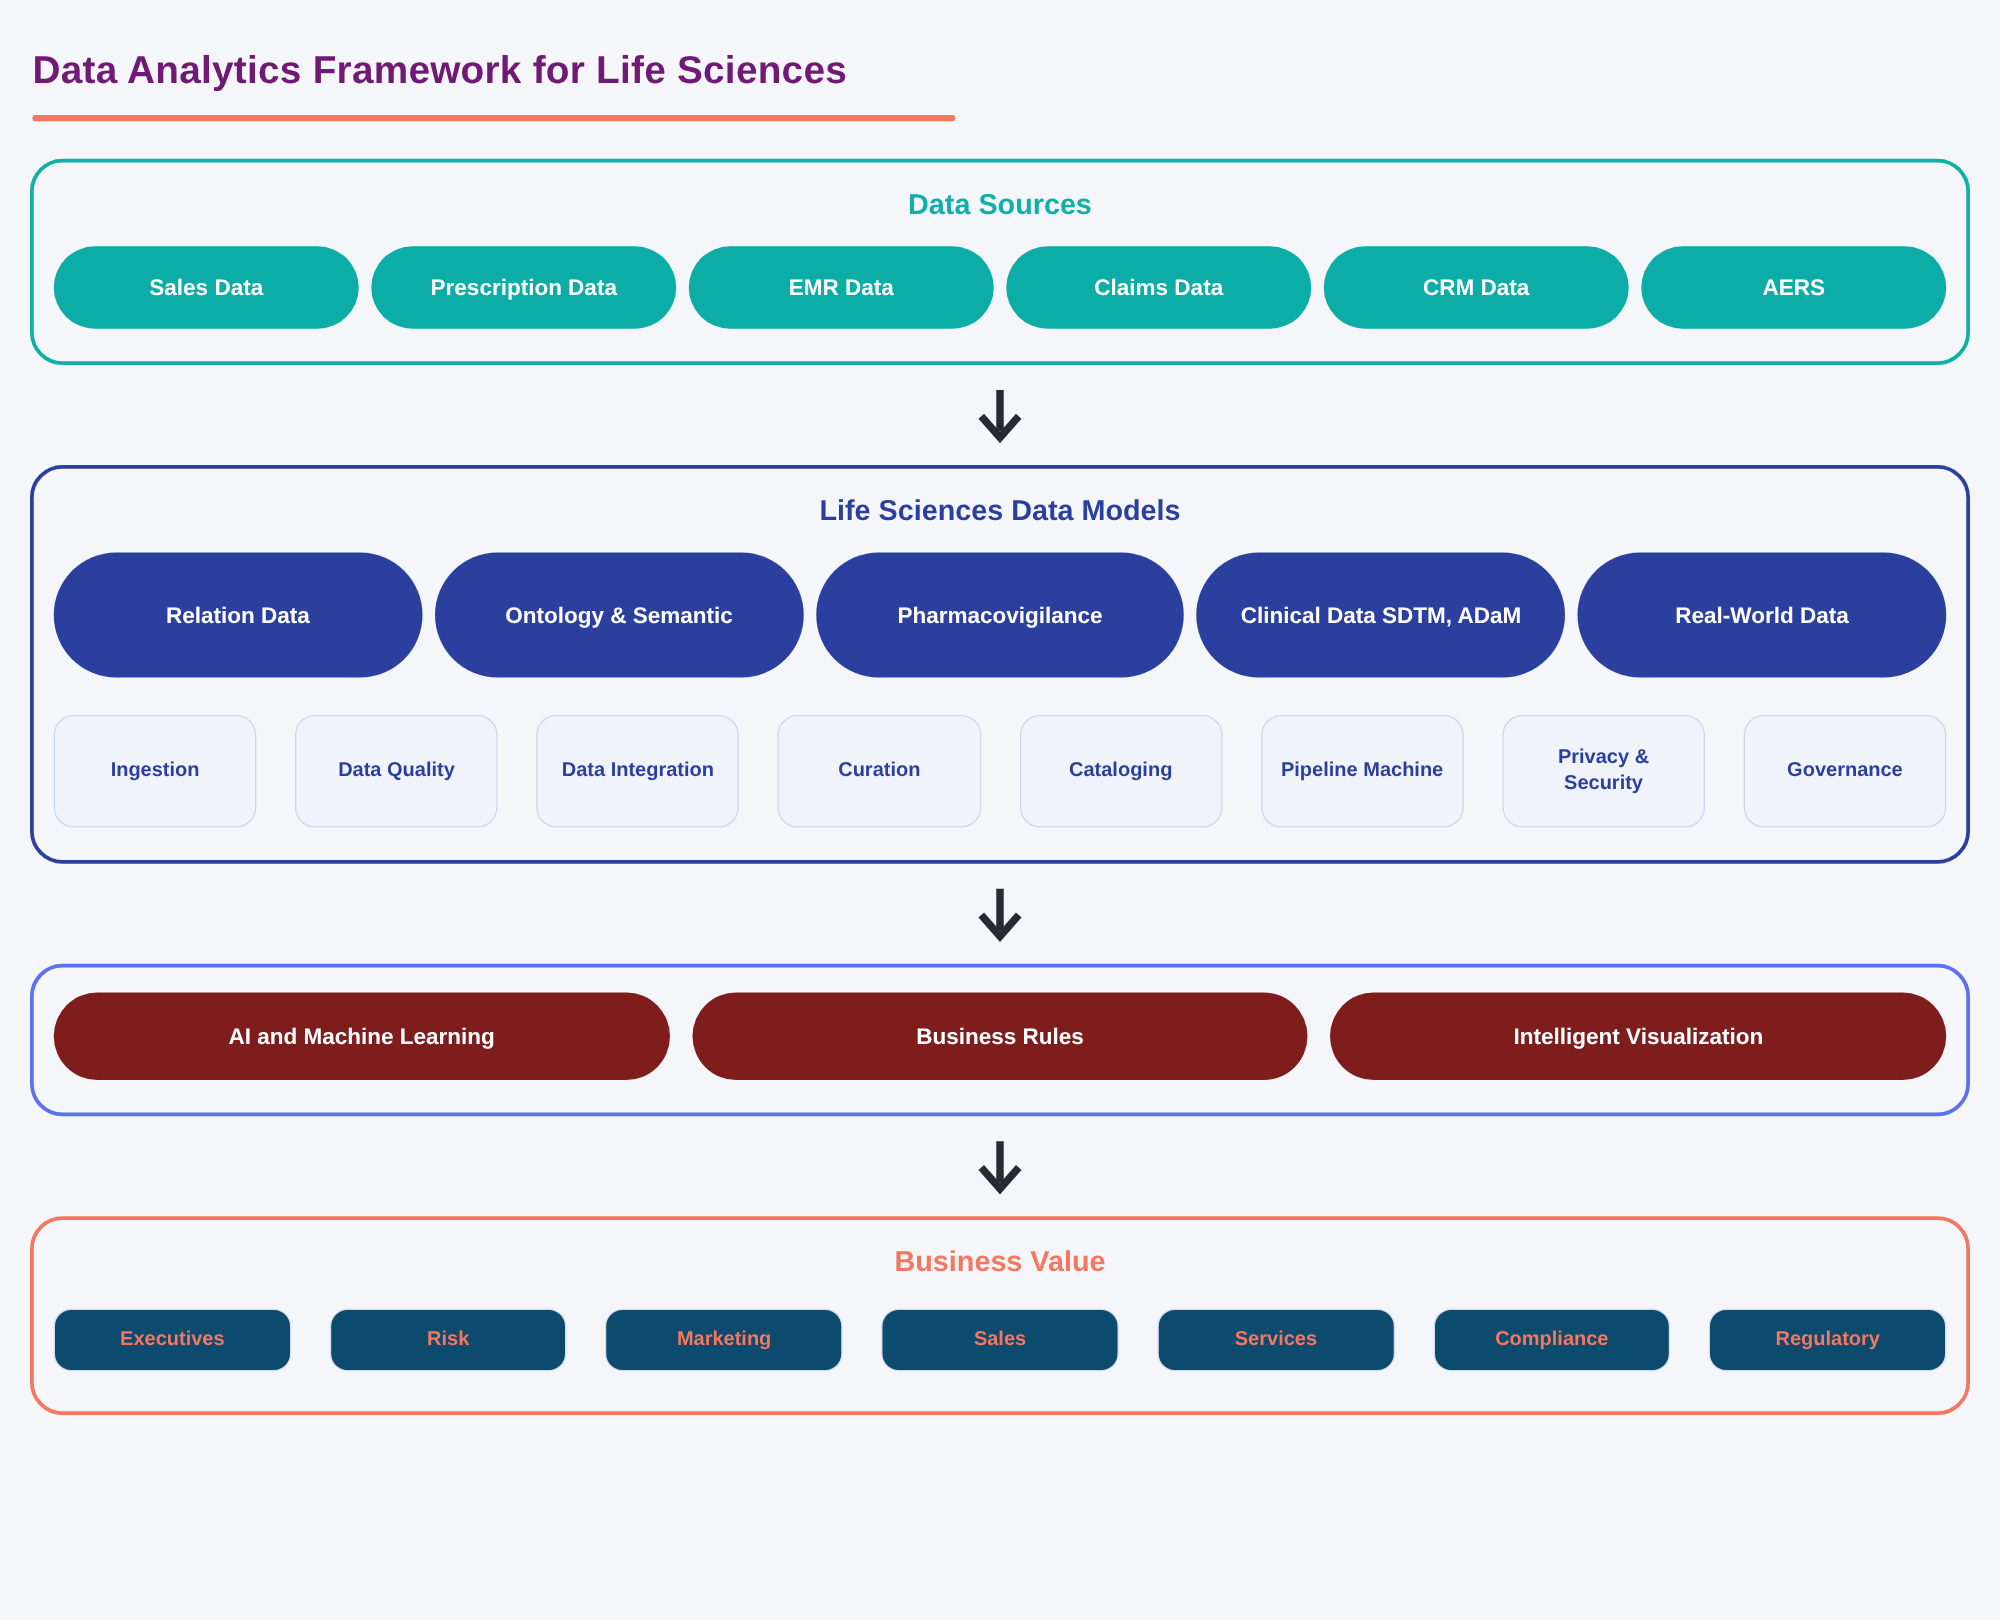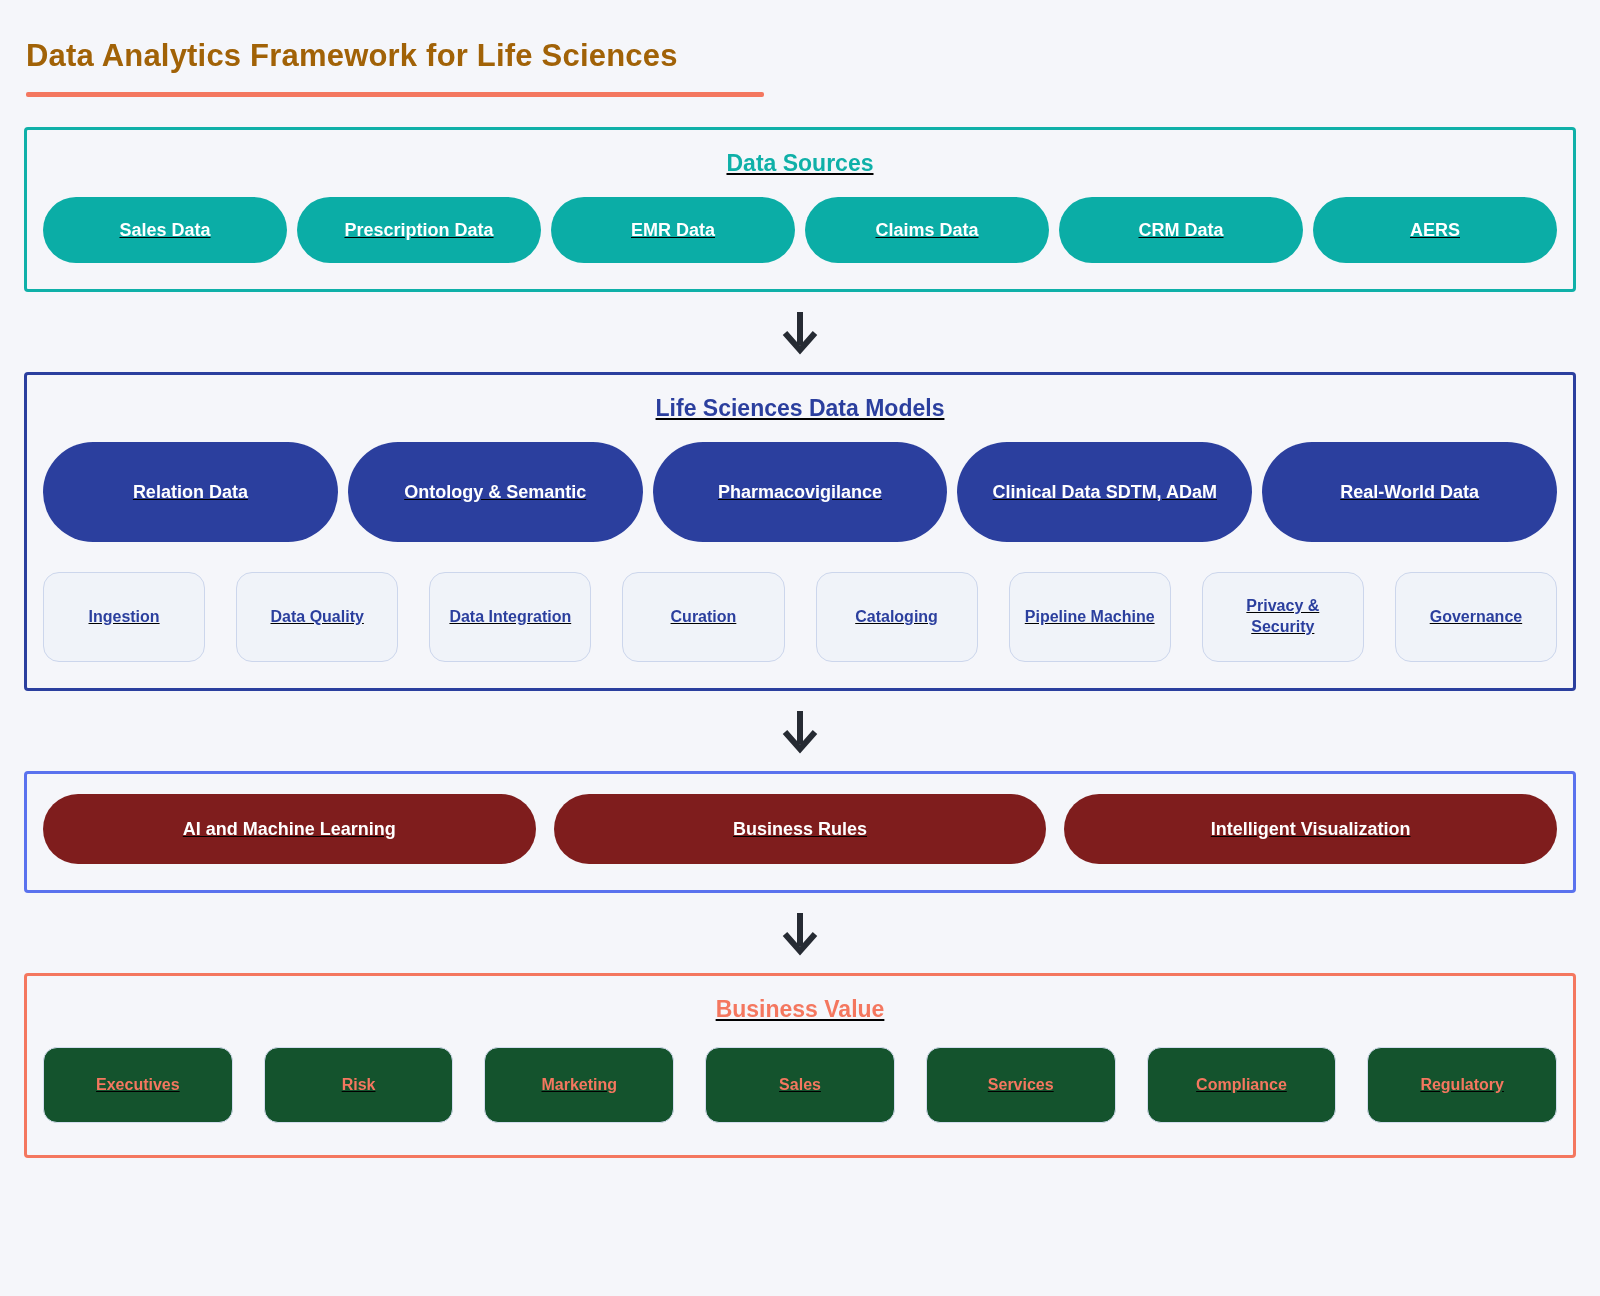--- a/index.html
+++ b/index.html
@@ -7,38 +7,37 @@
   body {
     background: #f5f6fa;
     font-family: "Liberation Sans", sans-serif;
     overflow: hidden;
   }
   .page { width: 1600px; height: 1296px; padding: 24px 24px 0 24px; }
 
   .page-title {
     font-size: 31px;
     font-weight: 700;
-    color: #a16207;
+    color: #701a75;
     letter-spacing: 0.2px;
     margin: 14px 0 16px 2px;
   }
   .title-underline {
     width: 738px;
     height: 5px;
     background: #f4775f;
     border-radius: 2px;
     margin: 18px 0 0 2px;
   }
 
   .section {
-    border-radius: 4px;
+    border-radius: 26px;
     border: 3px solid;
     padding: 20px 16px 26px 16px;
     background: transparent;
-    text-decoration: underline;
   }
   .section-title {
     text-align: center;
     font-size: 23px;
     font-weight: 700;
     margin-bottom: 20px;
   }
 
   .sec-sources   { margin-top: 30px; border-color: #0fb0a8; }
   .sec-sources .section-title { color: #0fb0a8; }
@@ -82,24 +81,24 @@
   }
   .card-capability {
     background: #f0f3f9;
     border: 1px solid #ccd6ec;
     border-radius: 16px;
     height: 90px;
     color: #2b3f9e;
     margin-top: 6px;
   }
   .card-value {
-    background: #14532d;
+    background: #0c4a6e;
     border: 1px solid #d3dcee;
     border-radius: 14px;
-    height: 76px;
+    height: 50px;
     color: #f4775f;
   }
   .models-row2 { margin-top: 24px; }
 
   .arrow-wrap {
     height: 80px;
     display: flex;
     align-items: center;
     justify-content: center;
   }

